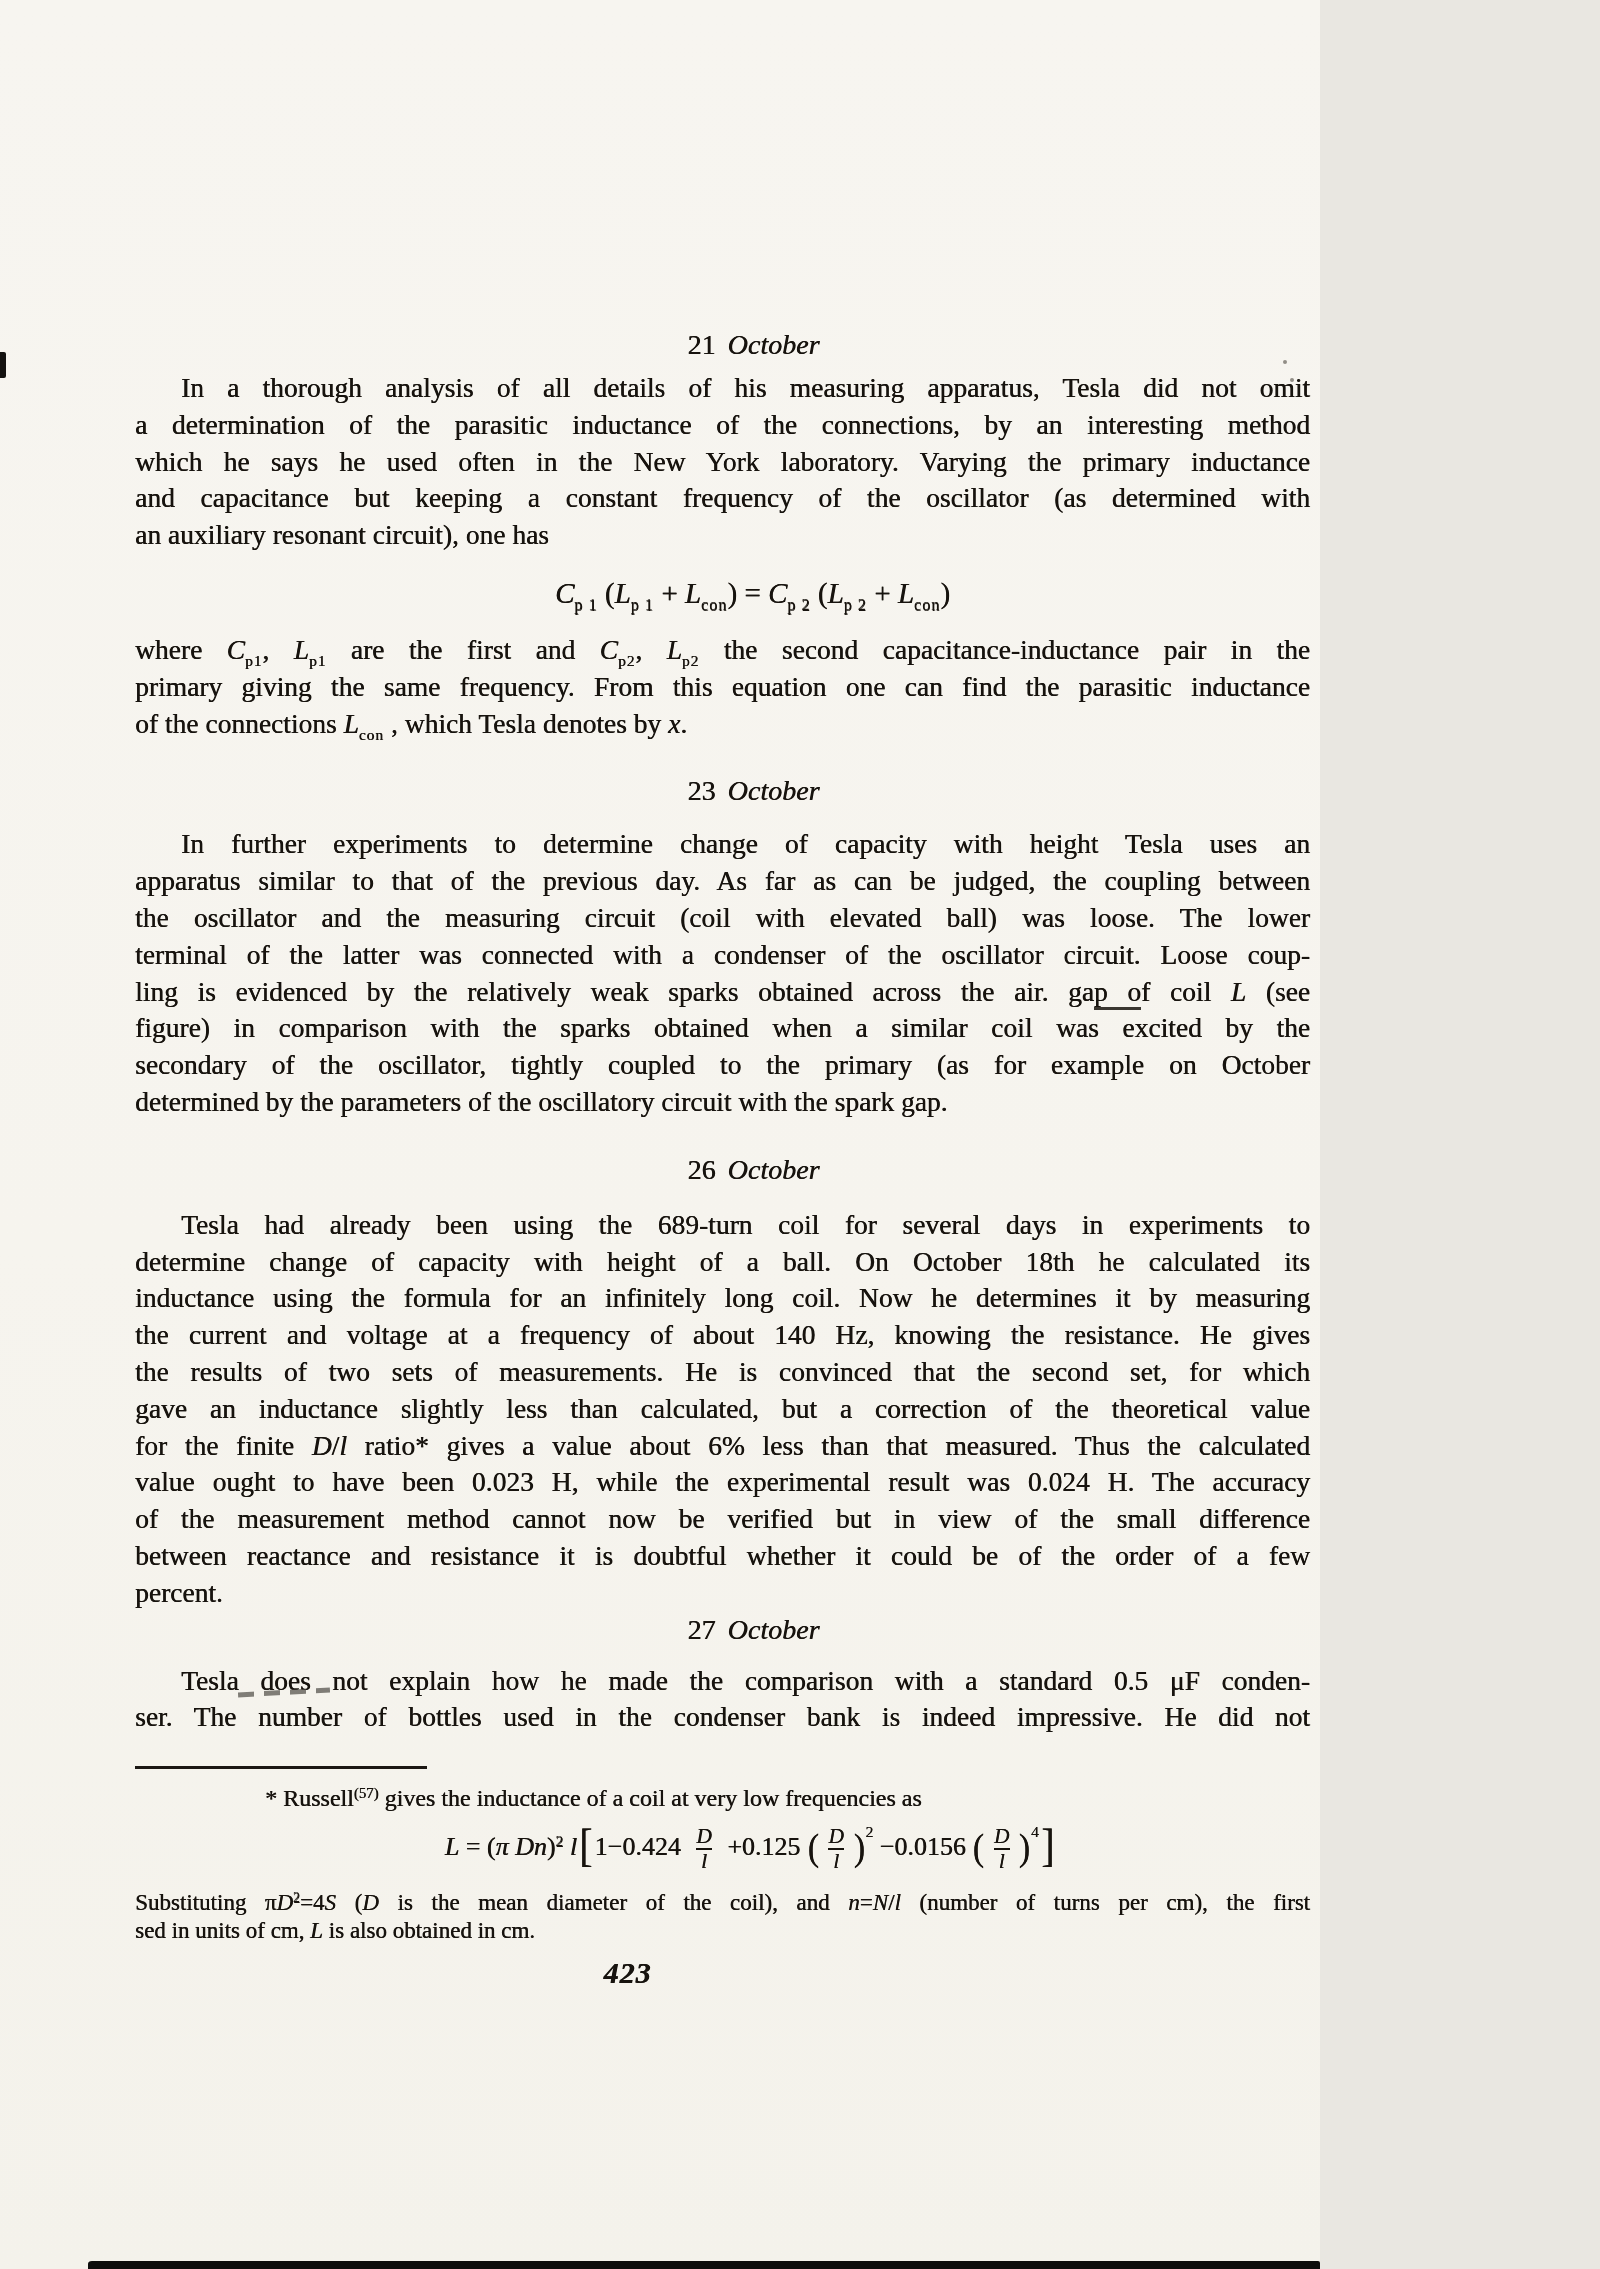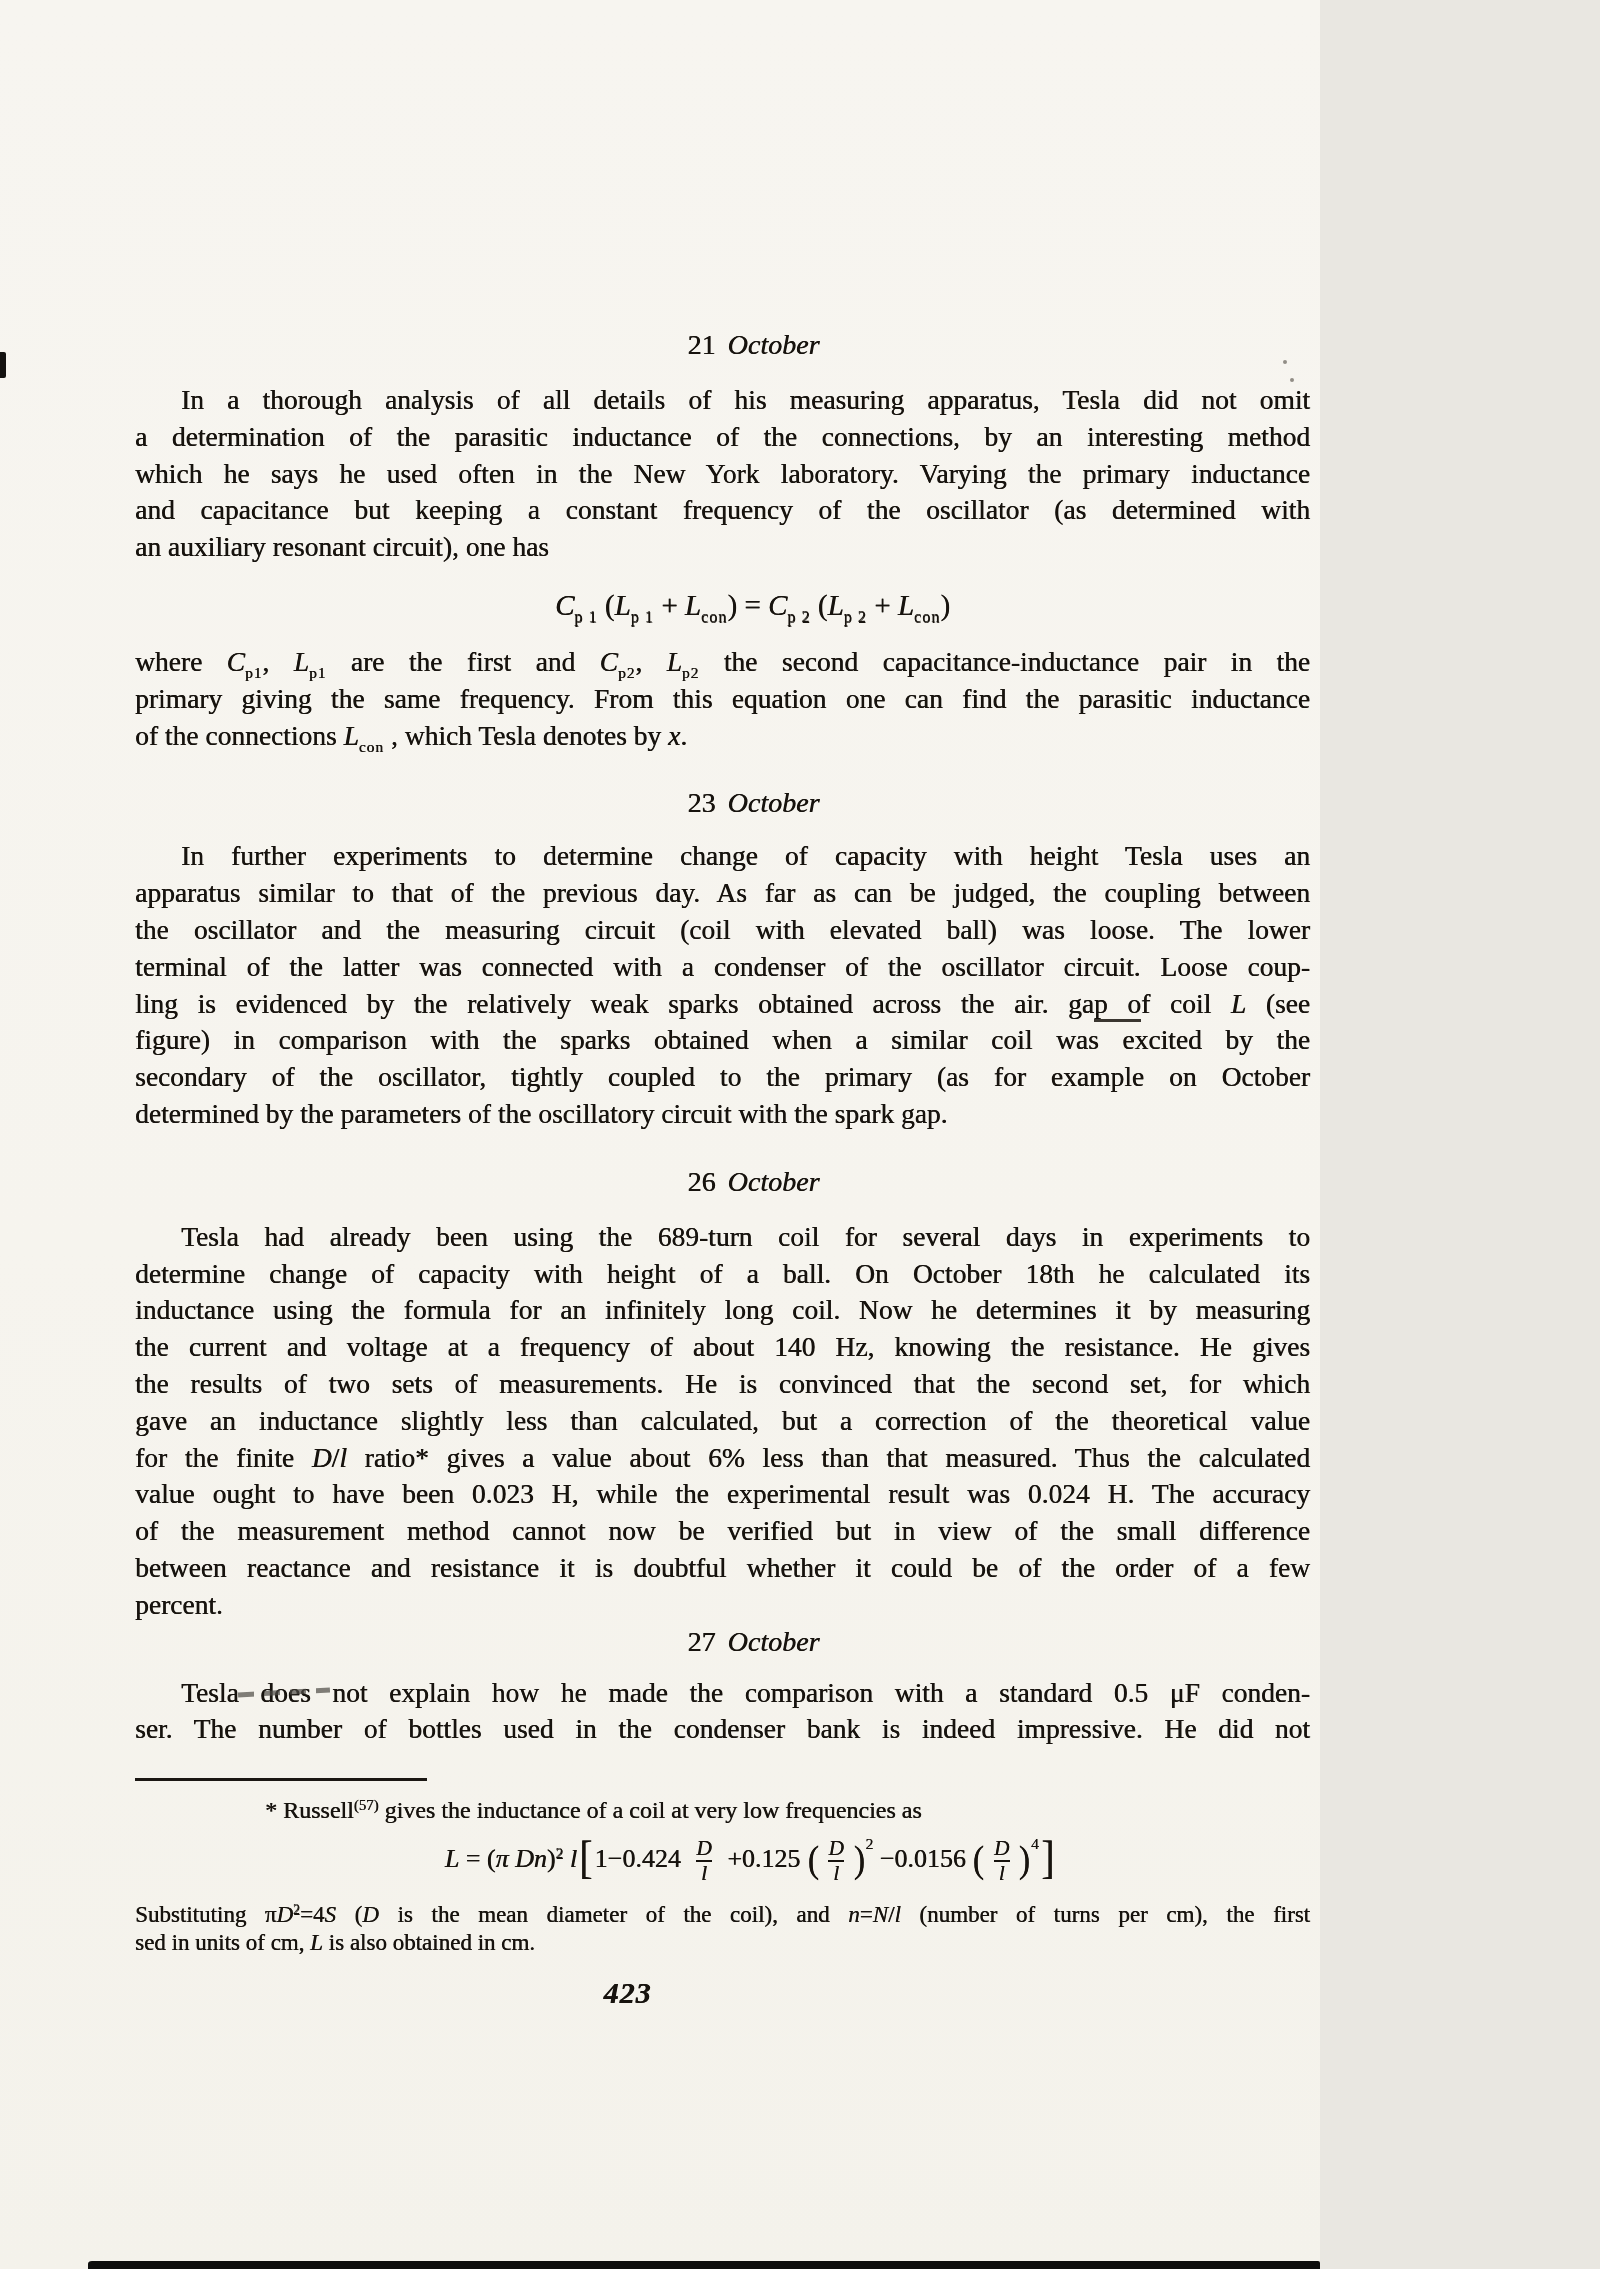--- a/index.html
+++ b/index.html
@@ -12,40 +12,40 @@
   .col{position:absolute;left:135px;top:330px;width:1175px;}
   .col *{text-shadow:0.45px 0.25px 0 currentColor;}
   .heading{text-align:center;padding-left:62px;font-size:28px;line-height:30px;}
   .heading .num{font-style:normal;margin-right:12px;}
   .heading .month{font-style:italic;}
   .para{font-size:27.5px;line-height:36.8px;margin-top:22px;}
   .para .line{text-align:justify;text-align-last:justify;white-space:normal;}
   .para .line.final{text-align-last:left;}
   .para.indent .line:first-child{text-indent:46px;}
   .h23{margin-top:34px}.h26{margin-top:34px}.h27{margin-top:3px}
-  .p1{margin-top:22px}.p2{margin-top:16px}.p3{margin-top:20px}.p4{margin-top:22px}.p5{margin-top:18px}
+  .p1{margin-top:10px}.p2{margin-top:16px}.p3{margin-top:20px}.p4{margin-top:22px}.p5{margin-top:18px}
   sub{font-size:0.56em;vertical-align:-0.45em;line-height:0;letter-spacing:1px;}
   sup{font-size:0.6em;vertical-align:0.55em;line-height:0;}
   i{font-style:italic;}
   .pen-underline{border-bottom:3px solid rgba(25,20,14,.85);}
   .equation{margin-top:16px;text-align:center;padding-left:60px;font-size:29px;line-height:46px;}
   .fnrule{margin-top:30px;width:292px;height:3px;background:#1b1713;box-shadow:0 5px 0 -4px rgba(27,23,19,.45);}
   .fn-intro{margin-top:14px;font-size:24px;line-height:30px;text-indent:130px;}
   .fn-intro sup{font-size:0.62em;}
   .fn-formula{margin-top:2px;text-align:center;padding-left:56px;font-size:26px;line-height:64px;height:66px;}
   .frac{display:inline-flex;flex-direction:column;align-items:center;vertical-align:middle;margin:0 4px;line-height:normal;}
   .frac .num{display:block;font-style:italic;font-size:0.82em;line-height:1.0;padding:0 5px 1px;}
   .frac .den{display:block;font-style:italic;font-size:0.82em;line-height:1.0;border-top:2px solid currentColor;padding:1px 5px 0;}
   .big{display:inline-block;font-size:1.8em;font-weight:400;transform:scaleX(.85);vertical-align:-0.13em;line-height:0;margin:0 1px;}
   .bigp{display:inline-block;font-size:1.45em;transform:scaleX(.9);vertical-align:-0.12em;line-height:0;}
   .hsup{font-size:0.6em;vertical-align:1.15em;line-height:0;}
   .fn-body{margin-top:8px;font-size:23px;line-height:27.5px;}
   .fn-body .line{text-align:justify;text-align-last:justify;}
   .fn-body .line.final{text-align-last:left;}
-  .pagenum{margin-top:20px;margin-right:190px;text-align:center;font-size:30px;font-style:italic;font-weight:bold;letter-spacing:1px;}
+  .pagenum{margin-top:12px;margin-right:190px;text-align:center;font-size:30px;font-style:italic;font-weight:bold;letter-spacing:1px;}
   .bottom-bar{position:absolute;left:88px;right:0;top:2261px;height:8px;background:#0d0d0c;border-radius:4px 2px 0 0/3px 2px 0 0;}
   .tick{position:absolute;left:1558px;height:3px;background:#1d1c1a;border-radius:1px;}
   .tick2{position:absolute;height:3px;background:#2a2926;border-radius:1px;}
   .left-mark{position:absolute;width:6px;height:26px;background:#141210;border-radius:0 2px 2px 0;}
   .dot{position:absolute;width:4px;height:4px;border-radius:50%;background:#6f6b63;opacity:.75;}
   .smudge{position:absolute;width:92px;height:5px;opacity:.7;transform:rotate(-3deg);
     background:repeating-linear-gradient(90deg,#4d4a44 0 16px,transparent 16px 26px);}
   .cmark{position:absolute;font-size:22px;color:#33302b;transform:rotate(8deg);font-family:"Liberation Serif",serif;}
 </style>
 </head>

